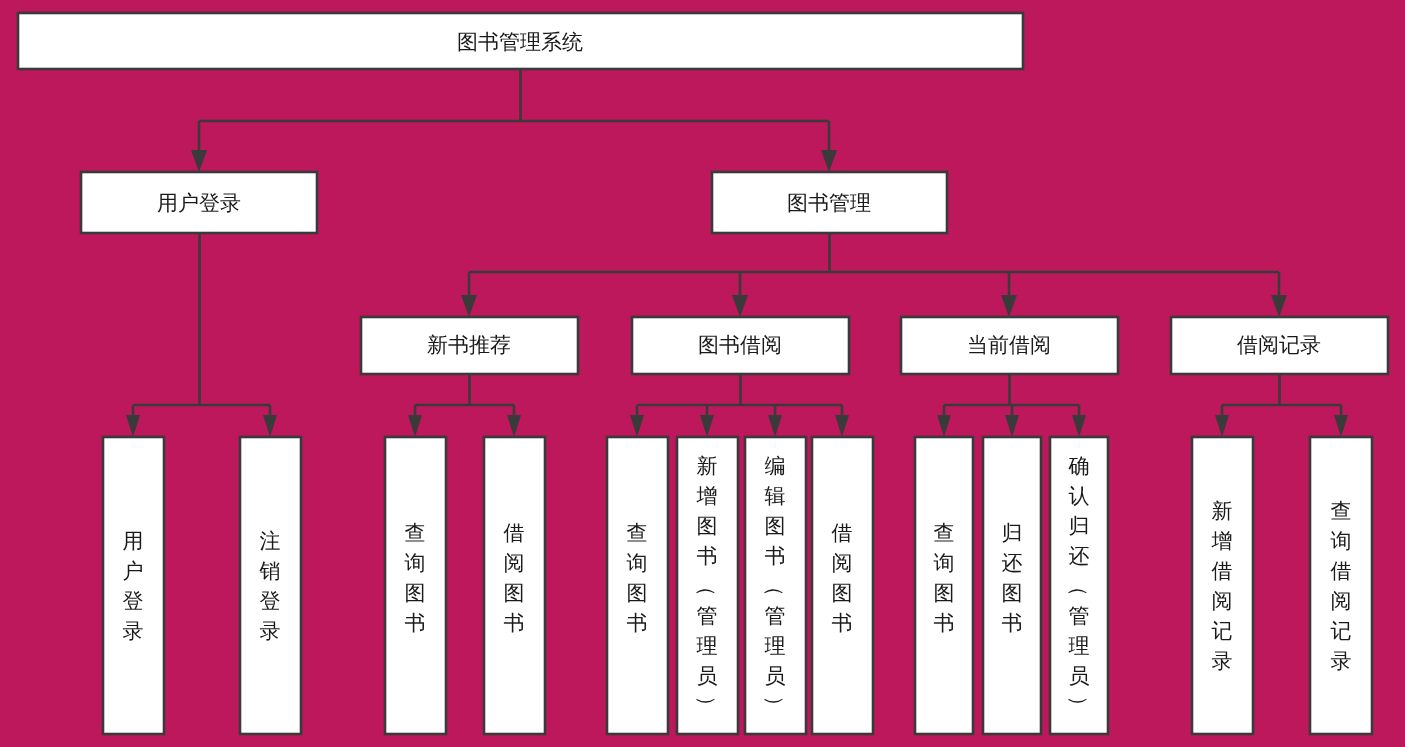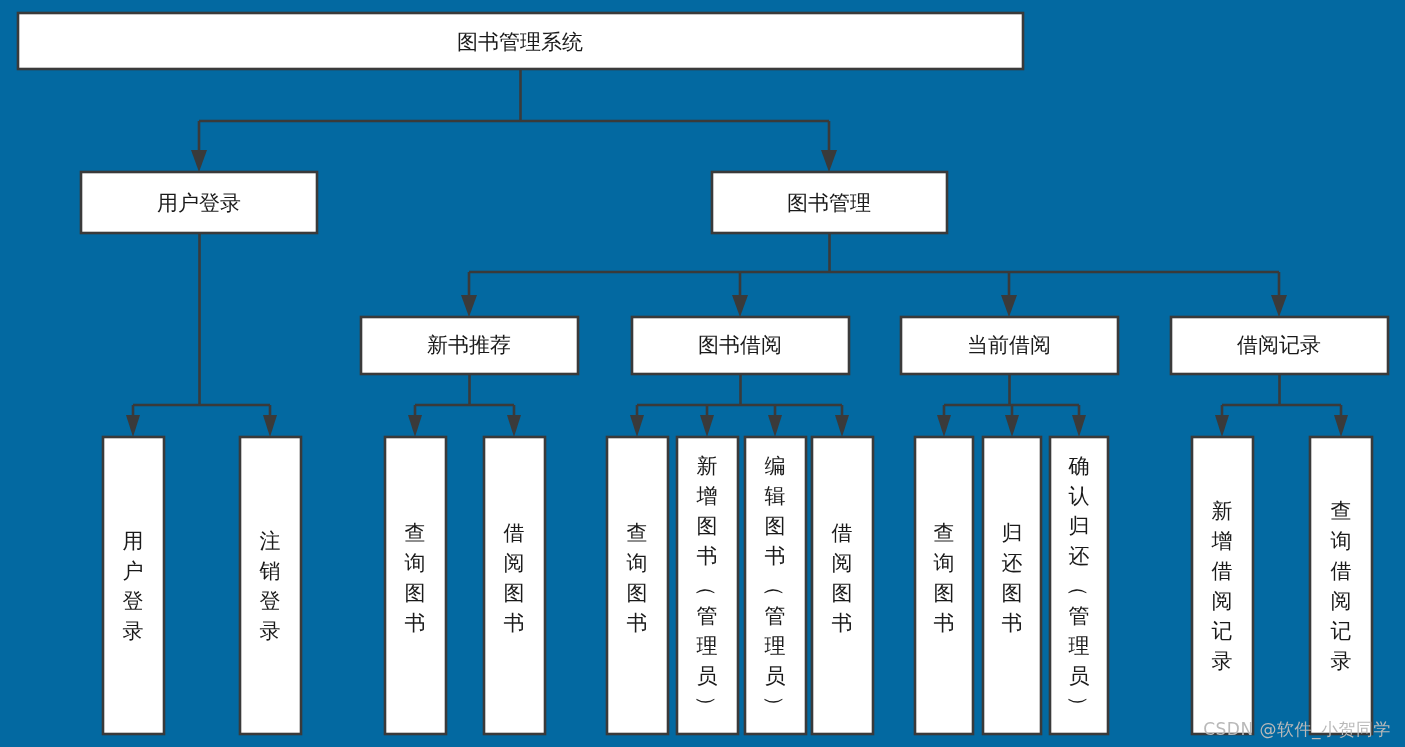--- a/index.html
+++ b/index.html
@@ -8,21 +8,21 @@
     padding: 0;
     background: #ffffff;
   }
   body {
     font-family: "Liberation Sans", "DejaVu Sans", sans-serif;
   }
   #diagram-root {
     position: relative;
     width: 1405px;
     height: 747px;
-    background: #0369a1;
+    background: #be185d;
     overflow: hidden;
   }
   svg.flow {
     position: absolute;
     left: 0;
     top: 0;
     width: 1405px;
     height: 747px;
     display: block;
   }
@@ -237,14 +237,13 @@
       <text class="node-label-v"><tspan x="1222" y="511" dominant-baseline="central">新</tspan><tspan x="1222" y="541" dominant-baseline="central">增</tspan><tspan x="1222" y="571" dominant-baseline="central">借</tspan><tspan x="1222" y="601" dominant-baseline="central">阅</tspan><tspan x="1222" y="631" dominant-baseline="central">记</tspan><tspan x="1222" y="661" dominant-baseline="central">录</tspan></text>
     </g>
 
     <g>
       <rect class="node-rect" x="1310" y="437" width="62" height="297"></rect>
       <text class="node-label-v"><tspan x="1341" y="511" dominant-baseline="central">查</tspan><tspan x="1341" y="541" dominant-baseline="central">询</tspan><tspan x="1341" y="571" dominant-baseline="central">借</tspan><tspan x="1341" y="601" dominant-baseline="central">阅</tspan><tspan x="1341" y="631" dominant-baseline="central">记</tspan><tspan x="1341" y="661" dominant-baseline="central">录</tspan></text>
     </g>
 
   </svg>
 
-  <div class="watermark">CSDN @软件_小贺同学</div>
 </div>
 
 </body></html>

